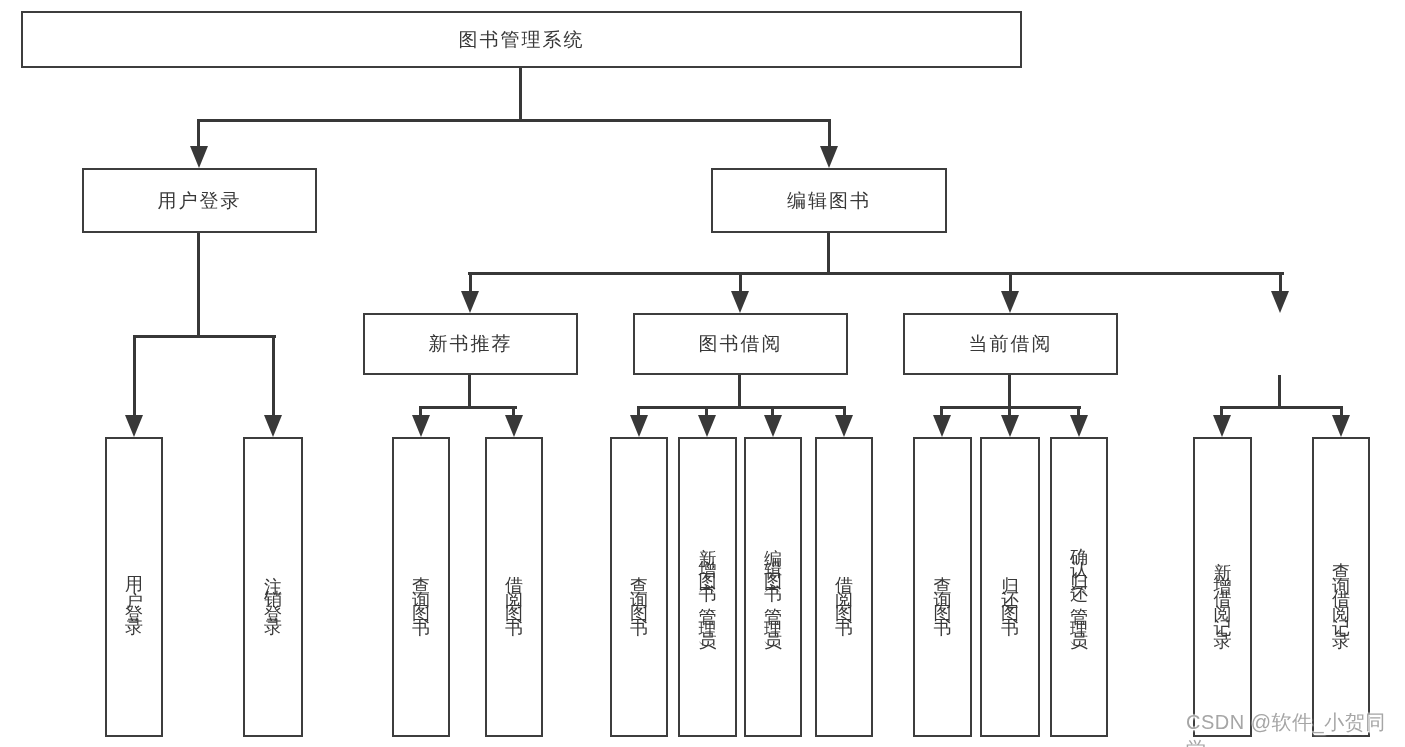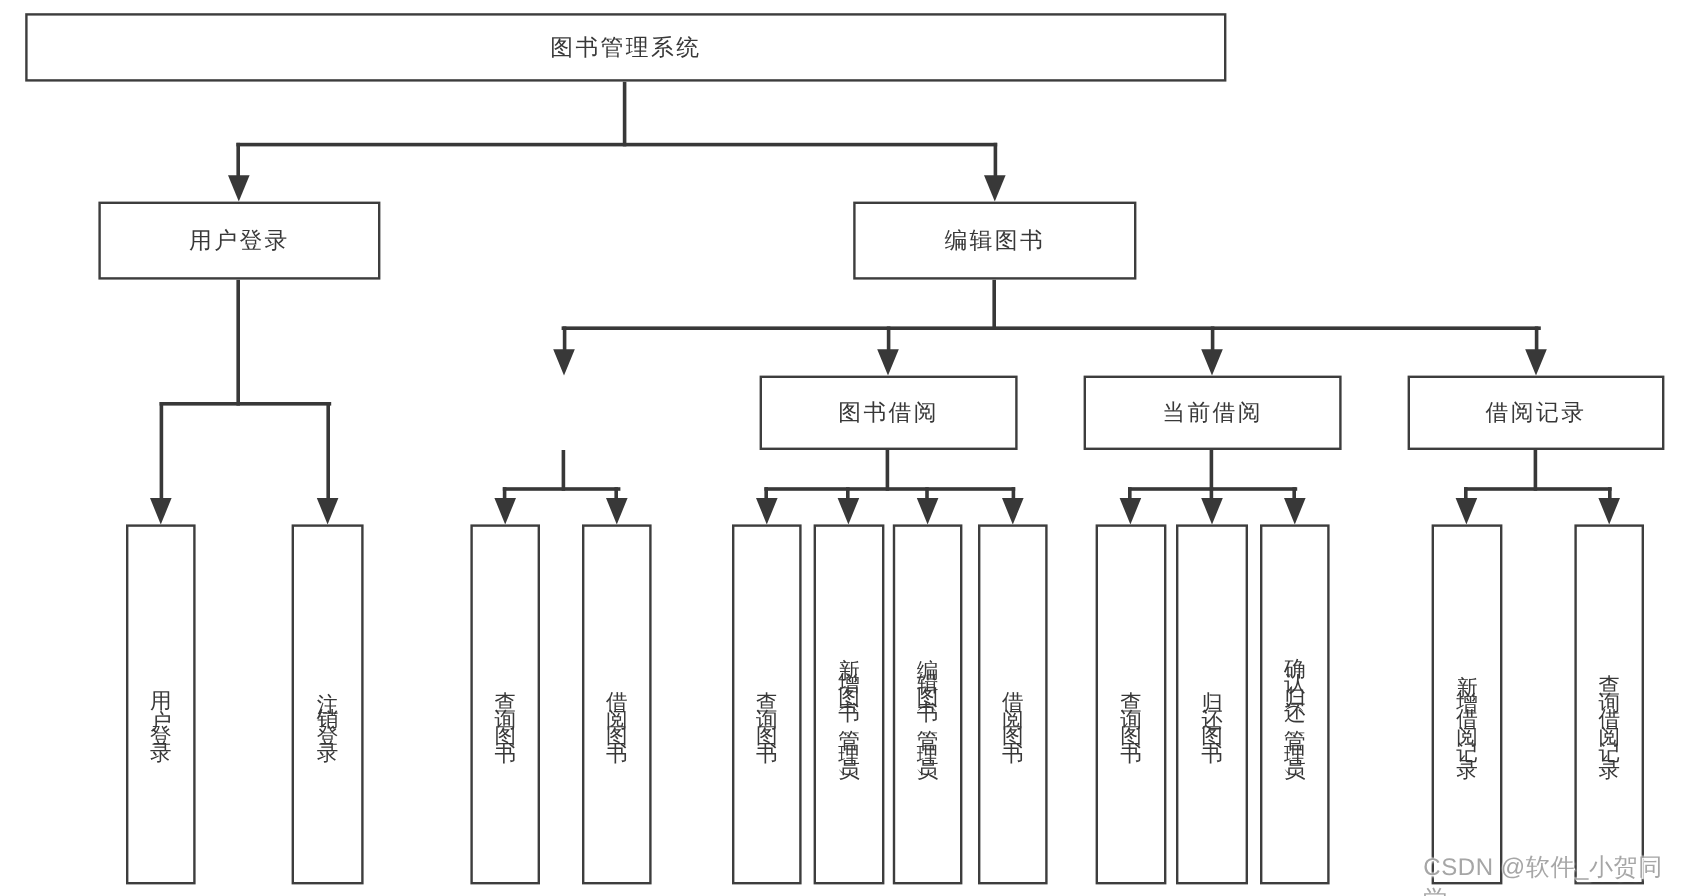--- a/index.html
+++ b/index.html
@@ -91,23 +91,23 @@
       <div class="carrow" style="left: 1070px; top: 415px; border-top-color: rgb(56, 56, 56);"></div>
       <div class="carrow" style="left: 1213px; top: 415px; border-top-color: rgb(56, 56, 56);"></div>
       <div class="carrow" style="left: 1332px; top: 415px; border-top-color: rgb(56, 56, 56);"></div>
     </div>
 
   <div class="box hbox" style="left:21px;top:11px;width:1001px;height:57px">图书管理系统</div>
 
   <div class="box hbox" style="left:82px;top:168px;width:235px;height:65px">用户登录</div>
   <div class="box hbox" style="left:711px;top:168px;width:236px;height:65px">编辑图书</div>
 
+  <div class="box hbox" style="left:363px;top:313px;width:215px;height:62px">新书推荐</div>
   <div class="box hbox" style="left:903px;top:313px;width:215px;height:62px">当前借阅</div>
   <div class="box hbox" style="left:633px;top:313px;width:215px;height:62px">图书借阅</div>
-  <div class="box hbox" style="left:1173px;top:313px;width:214px;height:62px">借阅记录</div>
 
   <div class="box vbox" style="left:105px;top:437px;width:58px;height:300px">用户登录</div>
   <div class="box vbox" style="left:243px;top:437px;width:60px;height:300px">注销登录</div>
 
   <div class="box vbox" style="left:392px;top:437px;width:58px;height:300px">查询图书</div>
   <div class="box vbox" style="left:485px;top:437px;width:58px;height:300px">借阅图书</div>
 
   <div class="box vbox" style="left:610px;top:437px;width:58px;height:300px">查询图书</div>
   <div class="box vbox tight" style="left:678px;top:437px;width:59px;height:300px">新增图书（管理员）</div>
   <div class="box vbox tight" style="left:744px;top:437px;width:58px;height:300px">编辑图书（管理员）</div>

